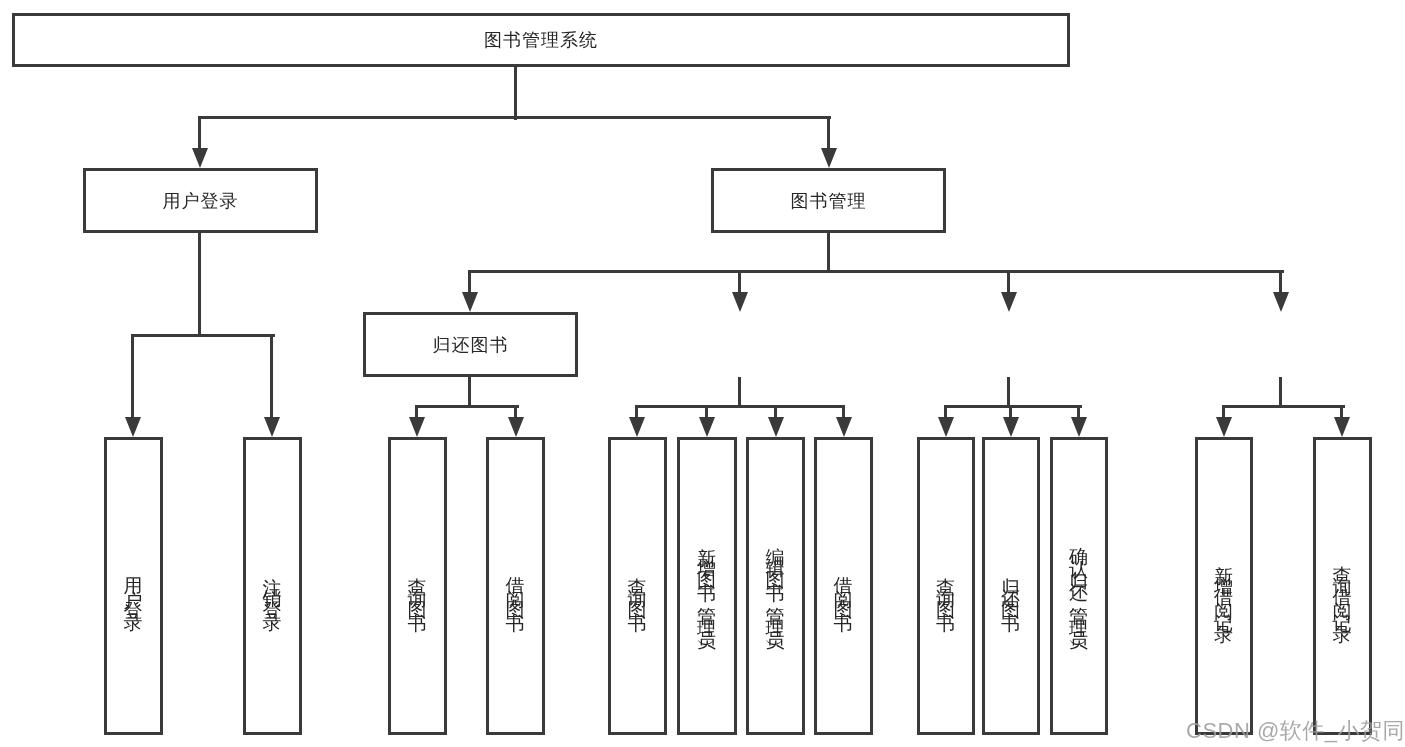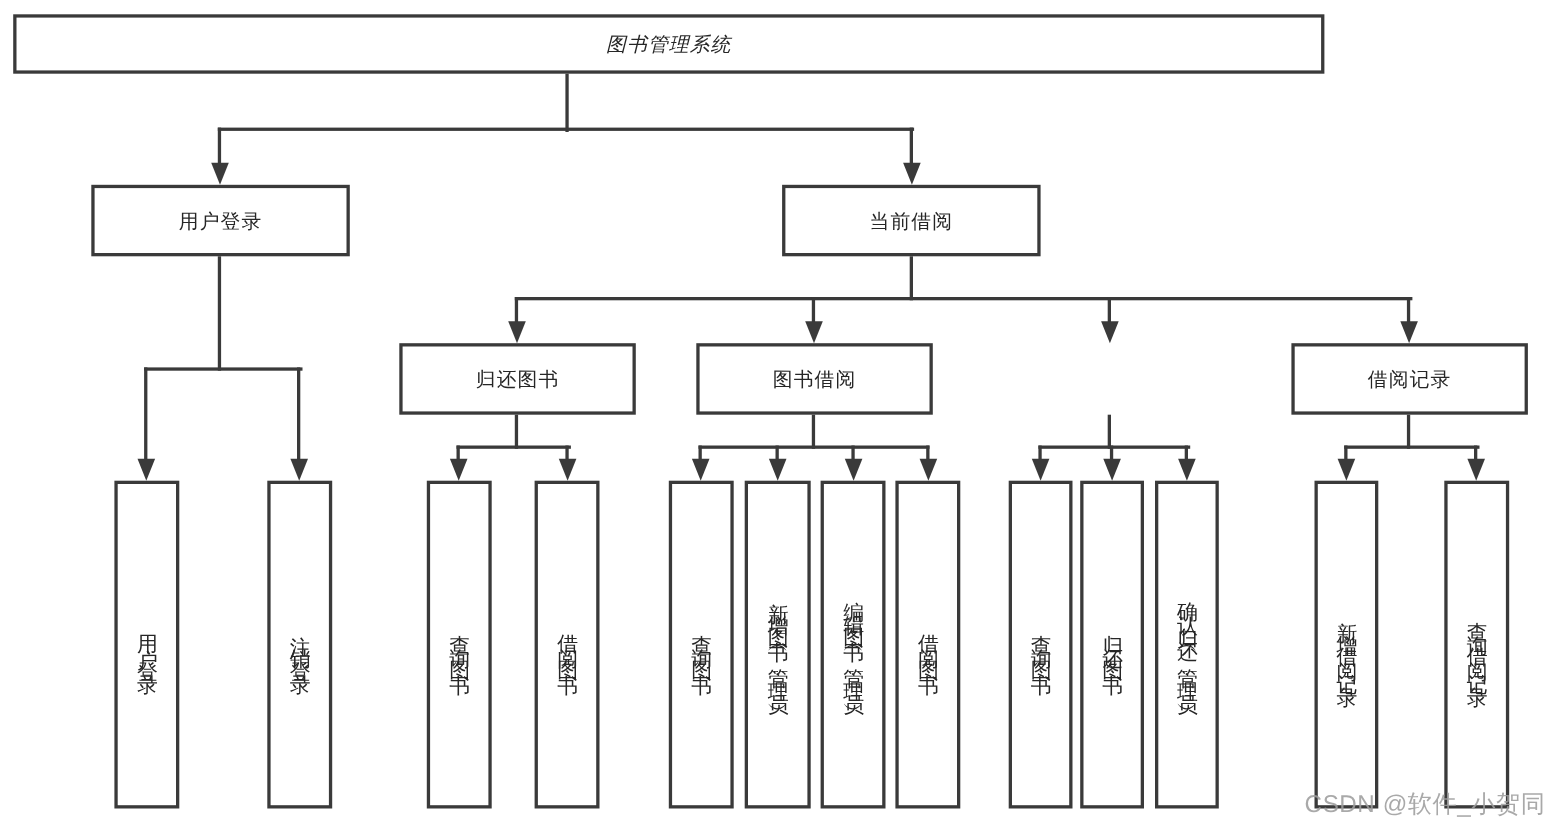--- a/index.html
+++ b/index.html
@@ -55,44 +55,38 @@
     letter-spacing:0.5px;
     z-index:5;
     white-space:nowrap;
   }
 </style>
 </head>
 <body>
 
 <div id="canvas">
 
-  <div class="node" style="left:12px;top:13px;width:1192px;height:54px;font-style:italic;">
+  <div class="node" style="left:12px;top:13px;width:1058px;height:54px;">
     <span>图书管理系统</span>
   </div>
 
   <div class="node" style="left:83px;top:168px;width:235px;height:65px;">
     <span>用户登录</span>
   </div>
 
   <div class="node" style="left:711px;top:168px;width:235px;height:65px;">
-    <span>当前借阅</span>
+    <span>图书管理</span>
   </div>
 
   <div class="node" style="left:363px;top:312px;width:215px;height:65px;">
     <span>归还图书</span>
   </div>
 
-  <div class="node" style="left:633px;top:312px;width:215px;height:65px;">
-    <span>图书借阅</span>
-  </div>
 
 
-  <div class="node" style="left:1174px;top:312px;width:215px;height:65px;">
-    <span>借阅记录</span>
-  </div>
 
   <div class="node vnode" style="left:104px;top:437px;width:59px;height:298px;">
     <span class="vtext">用户登录</span>
   </div>
 
   <div class="node vnode" style="left:243px;top:437px;width:59px;height:298px;">
     <span class="vtext">注销登录</span>
   </div>
 
   <div class="node vnode" style="left:388px;top:437px;width:59px;height:298px;">

